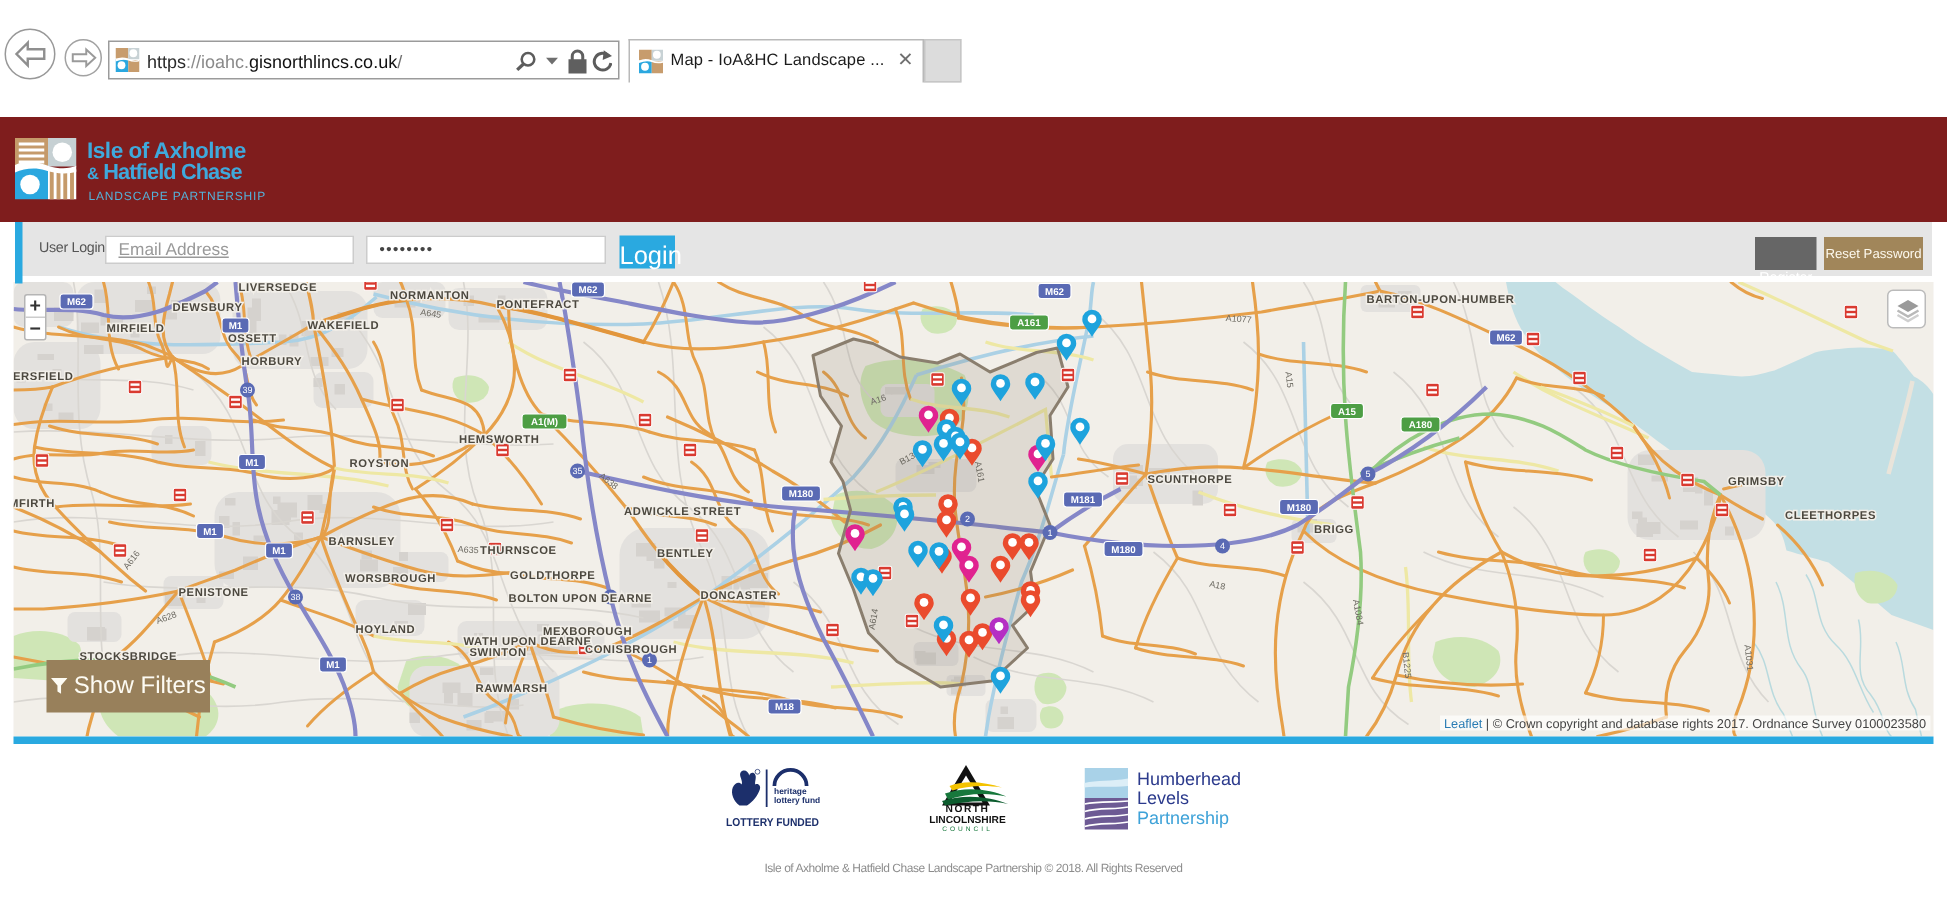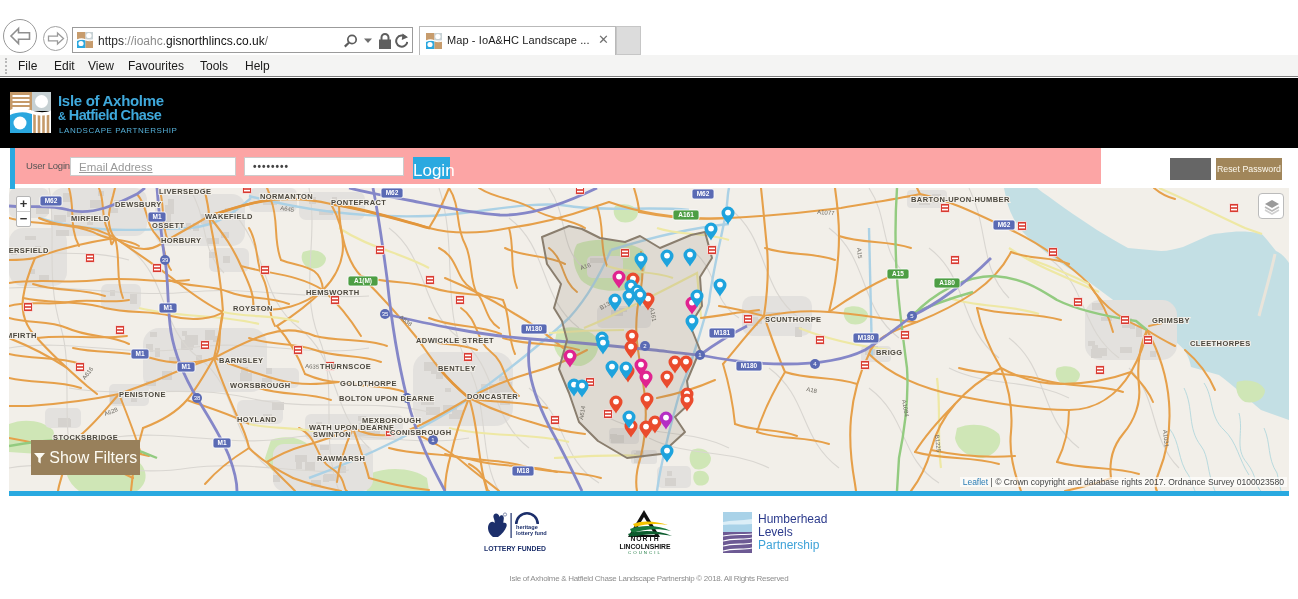--- a/index.html
+++ b/index.html
@@ -9,22 +9,22 @@
 #chrome { position:absolute; top:0; left:0; width:1298px; height:77px; background:#fff; }
 #backbtn { position:absolute; left:3px; top:19px; width:34px; height:34px; border:1px solid #989898; border-radius:50%; }
 #fwdbtn  { position:absolute; left:43px; top:26px; width:25px; height:25px; border:1px solid #a2a2a2; border-radius:50%; }
 #addr { position:absolute; left:72px; top:27px; width:341px; height:26px; border:1px solid #9b9b9b; background:#fff; }
 #urltxt { position:absolute; left:25px; top:6px; font-size:12px; color:#1b1b1b; letter-spacing:0; white-space:nowrap; }
 #tab { position:absolute; left:419px; top:26px; width:197px; height:29px; border:1px solid #b9b9b9; border-bottom:none; background:#fff; }
 #newtab { position:absolute; left:616px; top:26px; width:25px; height:29px; background:#dcdcdc; border:1px solid #c6c6c6; }
 #menubar { position:absolute; top:55px; left:0; width:1298px; height:22px; background:#f4f4f3; border-bottom:1px solid #7e7e7e; font-size:12px; color:#1a1a1a; }
 #menubar span { position:absolute; top:4px; }
 
-#logoarea { position:absolute; top:78px; left:0; width:1298px; height:70px; background:#000000; }
-#loginbar { position:absolute; top:148px; left:10px; width:1091px; height:36px; background:#fca5a5; border-left:5px solid #2aa9e0; }
+#logoarea { position:absolute; top:78px; left:0; width:1298px; height:70px; background:#7f1d1d; }
+#loginbar { position:absolute; top:148px; left:10px; width:1278px; height:36px; background:#e5e5e5; border-left:5px solid #2aa9e0; }
 #loginbar .lbl { position:absolute; left:11px; top:12px; font-size:9.5px; color:#555; letter-spacing:-0.2px; }
 .inp { position:absolute; top:9px; height:19px; background:#fff; border:1px solid #ccc; font-size:11.5px; color:#999; padding:3px 0 0 8px; }
 #loginbtn { position:absolute; left:398px; top:9px; width:37px; height:22px; background:#2aa9e0; color:#fff; font-size:17px; text-align:left; padding-top:4px; }
 #regbtn { position:absolute; left:1155px; top:10px; width:41px; height:22px; background:#666; color:#fff; font-size:9.5px; text-align:center; padding-top:22px; }
 #resetbtn { position:absolute; left:1201px; top:10px; width:66px; height:22px; background:#a1865a; color:#fdf9ee; font-size:8.8px; text-align:center; padding-top:6px; white-space:nowrap; }
 
 #map { position:absolute; top:188px; left:9px; width:1280px; height:303px; background:#f1efeb; overflow:hidden; }
 #bluebar { position:absolute; top:491px; left:9px; width:1280px; height:5px; background:#29a9e0; }
 #zoomctl { position:absolute; left:7px; top:8px; width:15px; height:31px; background:#fff; border:1px solid #b5b5b5; border-radius:2px; z-index:40;}
 #zoomctl div { height:15px; text-align:center; font-size:13px; font-weight:bold; color:#333; line-height:14px; }
@@ -80,29 +80,20 @@
         <rect x="0" y="7.5" width="8.5" height="8.5" fill="#2aa7df"></rect>
           <rect x="8.5" y="8" width="7.5" height="8" fill="#c79c6d"></rect>
         <circle cx="11.9" cy="3.5" r="2.6" fill="#fff"></circle>
           <circle cx="4" cy="11.5" r="2.6" fill="#fff"></circle>
         <path d="M0 7.5 Q4 5.2 8.5 7.2 T16 7.6 L16 8.8 Q12 9.8 8.5 8.4 T0 9 Z" fill="#fff"></path>
       </svg>
       <span style="position:absolute;left:27px;top:7px;font-size:11px;color:#1b1b1b;white-space:nowrap;letter-spacing:0.1px">Map - IoA&amp;HC Landscape ...</span>
       <span style="position:absolute;right:6px;top:5px;font-size:13px;color:#707070">✕</span>
     </div>
     <div id="newtab"></div>
-  </div>
-  <div id="menubar">
-    <div style="position:absolute;left:5px;top:3px;height:16px;border-left:2px dotted #b9b9b9"></div>
-    <span style="left:18px">File</span>
-      <span style="left:54px">Edit</span>
-      <span style="left:88px">View</span>
-    <span style="left:128px">Favourites</span>
-      <span style="left:200px">Tools</span>
-      <span style="left:245px">Help</span>
   </div>
 
   <div id="logoarea">
     <svg style="position:absolute;left:10px;top:14px" width="41" height="41" viewBox="0 0 41 41">
       <rect x="0" y="0" width="22" height="19" fill="#c59a6a"></rect>
       <g stroke="#fff" stroke-width="2">
           <line x1="2.5" y1="4" x2="19.5" y2="4"></line>
           <line x1="2.5" y1="8" x2="19.5" y2="8"></line>
           <line x1="2.5" y1="12" x2="19.5" y2="12"></line>
           <line x1="2.5" y1="16" x2="19.5" y2="16"></line>

